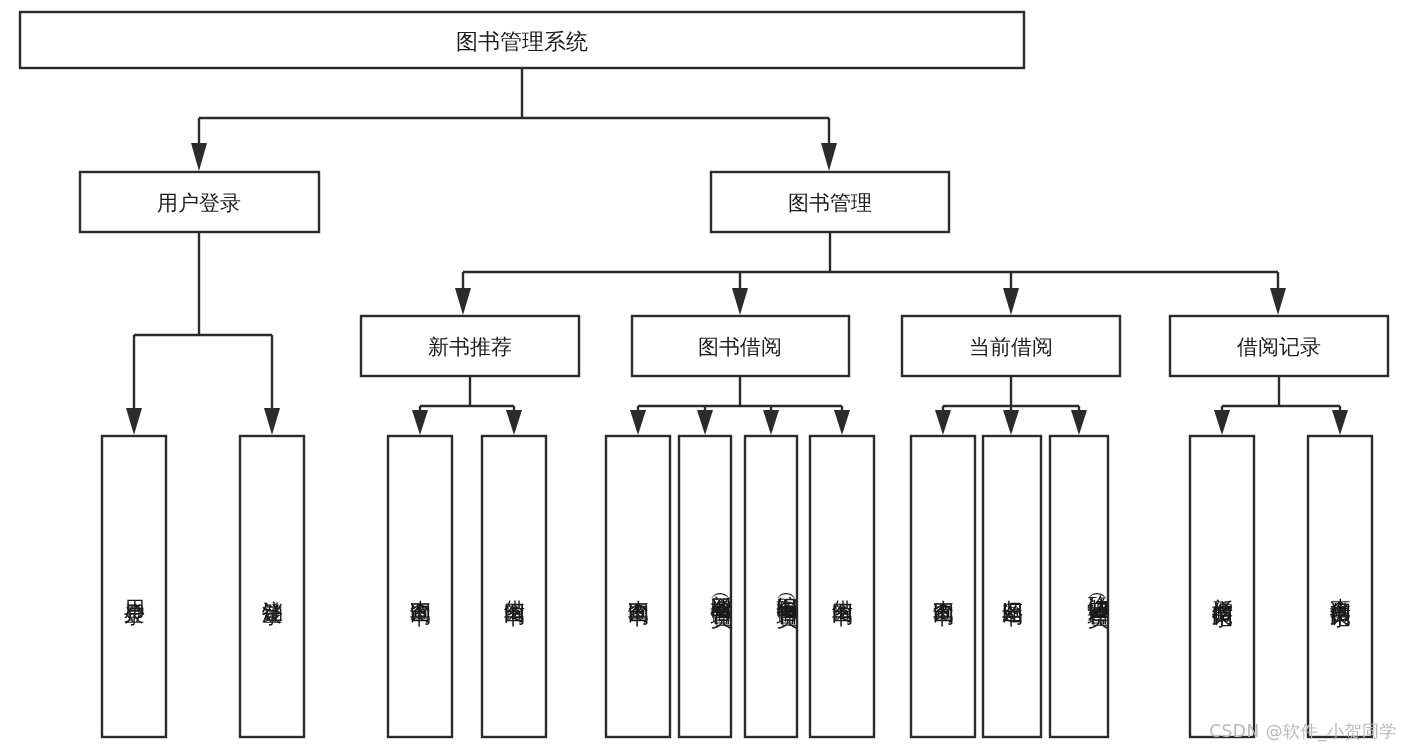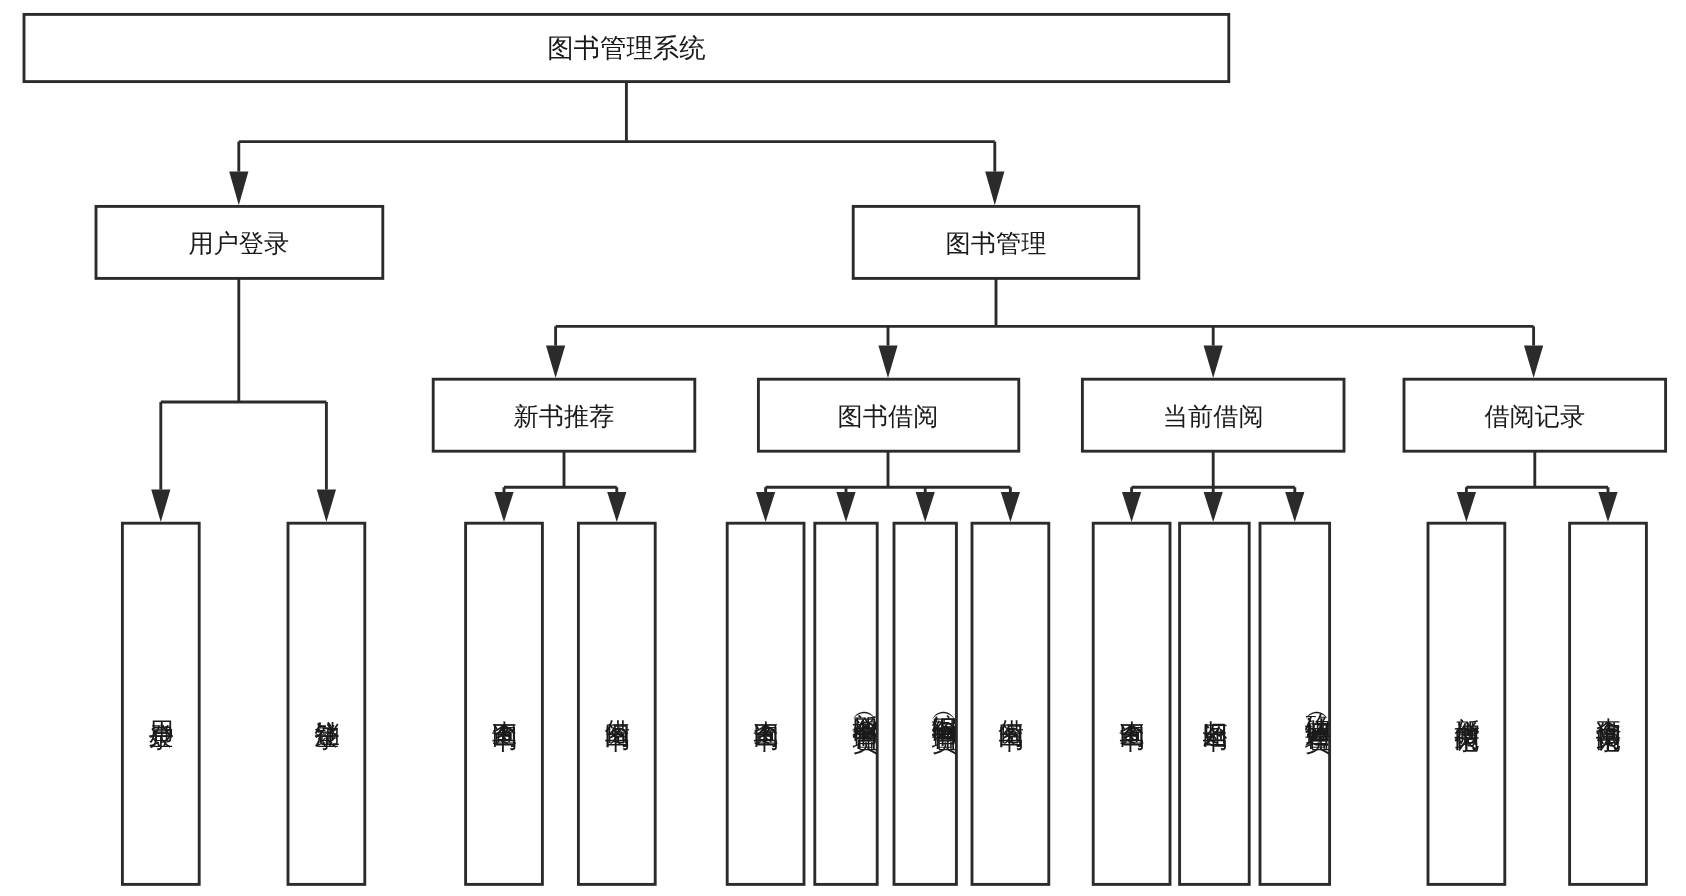--- a/index.html
+++ b/index.html
@@ -216,14 +216,15 @@
   <div class="leaf-label" style="left:606px;  top:436px; width:64px; height:301px;">查询图书</div>
   <div class="leaf-label" style="left:679px;  top:438px; width:52px; height:297px; align-items:flex-start;">新增图书（管理员）</div>
   <div class="leaf-label" style="left:745px;  top:438px; width:52px; height:297px; align-items:flex-start;">编辑图书（管理员）</div>
   <div class="leaf-label" style="left:810px;  top:436px; width:64px; height:301px;">借阅图书</div>
   <div class="leaf-label" style="left:911px;  top:436px; width:64px; height:301px;">查询图书</div>
   <div class="leaf-label" style="left:983px;  top:436px; width:58px; height:301px;">归还图书</div>
   <div class="leaf-label" style="left:1050px; top:438px; width:58px; height:297px; align-items:flex-start;">确认归还（管理员）</div>
   <div class="leaf-label" style="left:1190px; top:436px; width:64px; height:301px;">新增借阅记录</div>
   <div class="leaf-label" style="left:1308px; top:436px; width:64px; height:301px;">查询借阅记录</div>
 
+  <div id="watermark">CSDN @软件_小贺同学</div>
 
 </div>
 
 </body></html>

